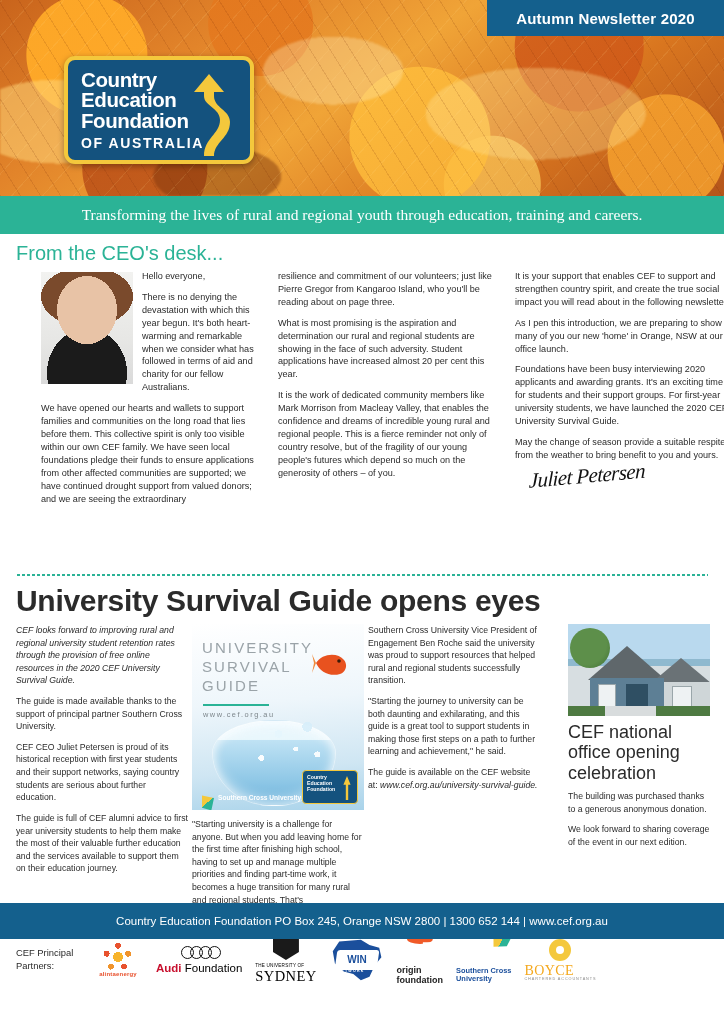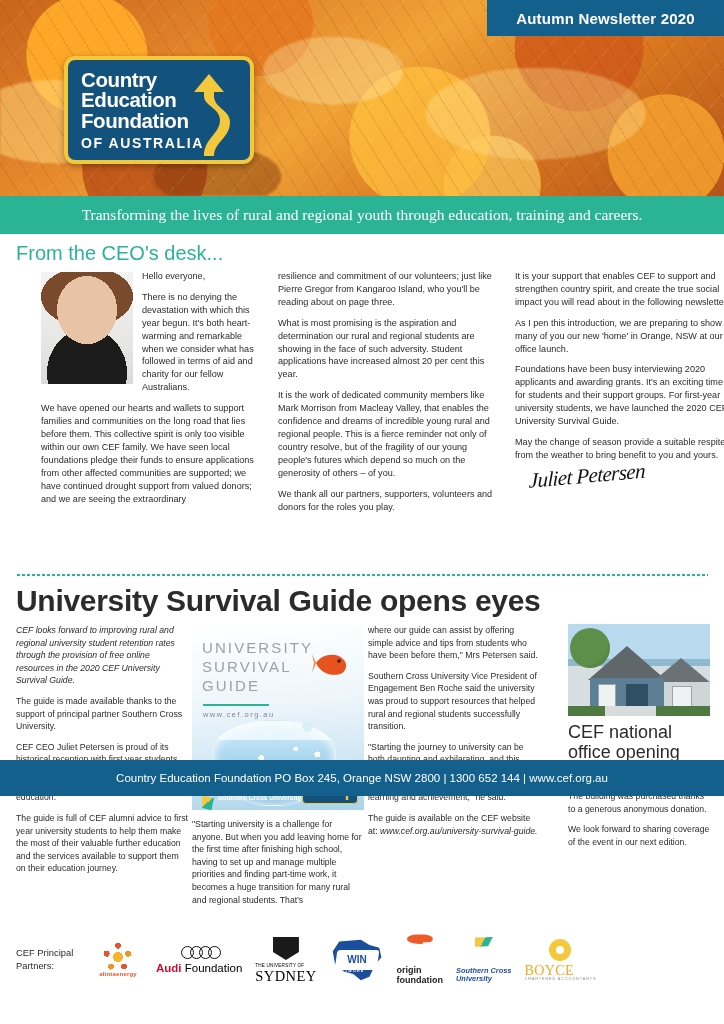--- a/index.html
+++ b/index.html
@@ -2,21 +2,21 @@
 <html><head>
 <meta charset="utf-8">
 <style>
   * { box-sizing: border-box; margin: 0; padding: 0; }
   html, body {
     width: 724px; height: 1024px;
     background: #ffffff;
     font-family: "Liberation Sans", sans-serif;
     overflow: hidden;
   }
-  .page { position: relative; width: 724px; height: 796px; background:#fff; }
+  .page { position: relative; width: 724px; height: 939px; background:#fff; }
 
   
   .hero {
     position: relative; width: 724px; height: 196px; overflow: hidden;
     background:
       radial-gradient(circle at 12% 28%, rgba(255,170,40,.95) 0 60px, rgba(0,0,0,0) 61px),
       radial-gradient(circle at 36% 12%, rgba(228,120,30,.85) 0 52px, rgba(0,0,0,0) 53px),
       radial-gradient(circle at 58% 70%, rgba(255,190,60,.8) 0 70px, rgba(0,0,0,0) 71px),
       radial-gradient(circle at 80% 24%, rgba(206,86,24,.8) 0 64px, rgba(0,0,0,0) 65px),
       radial-gradient(circle at 92% 78%, rgba(245,160,45,.85) 0 58px, rgba(0,0,0,0) 59px),
@@ -203,21 +203,21 @@
   .lg-win .sub { position:absolute; left:8px; top:31px; font-size:3.6px; color:#fff;
     letter-spacing:1.2px; font-weight:bold; }
 
   .lg-origin { display:flex; align-items:center; gap:22px; }
   .lg-origin .mark { width:26px; height:26px; border:5px solid #f05a28; border-radius:50%;
     clip-path: polygon(0 0,100% 0,100% 78%,62% 78%,62% 100%,0 100%); }
   .lg-origin .txt { line-height:1.06; }
   .lg-origin .t1 { font-size:9px; font-weight:bold; color:#222; }
   .lg-origin .t2 { font-size:9px; font-weight:bold; color:#222; }
 
-  .lg-scu { display:flex; align-items:center; gap:20px;font-style:italic; }
+  .lg-scu { display:flex; align-items:flex-end; gap:20px; }
   .lg-scu .mark { width:18px; height:26px;
     background:linear-gradient(120deg,#f4c83c 0 46%, #2bb396 46% 100%);
     clip-path: polygon(0 6%,100% 0,74% 96%,0 100%); }
   .lg-scu .txt { line-height:1.1; }
   .lg-scu .t1, .lg-scu .t2 { font-size:7.4px; font-weight:bold; color:#1b4f9c; }
 
   .lg-boyce { display:flex; align-items:center; gap:3px; }
   .lg-boyce .mark { width:22px; height:22px; border-radius:50%; background:#f4c83c;
     display:flex; align-items:center; justify-content:center; }
   .lg-boyce .mark i { width:8px; height:8px; border-radius:50%; background:#fff; }
@@ -270,21 +270,20 @@
         <div class="ceo-photo"></div>
         <p>Hello everyone,</p>
         <p>There is no denying the devastation with which this year begun. It's both heart-warming and remarkable when we consider what has followed in terms of aid and charity for our fellow Australians.</p>
         <p>We have opened our hearts and wallets to support families and communities on the long road that lies before them. This collective spirit is only too visible within our own CEF family. We have seen local foundations pledge their funds to ensure applications from other affected communities are supported; we have continued drought support from valued donors; and we are seeing the extraordinary</p>
       </div>
 
       <div class="col">
         <p>resilience and commitment of our volunteers; just like Pierre Gregor from Kangaroo Island, who you'll be reading about on page three.</p>
         <p>What is most promising is the aspiration and determination our rural and regional students are showing in the face of such adversity. Student applications have increased almost 20 per cent this year.</p>
         <p>It is the work of dedicated community members like Mark Morrison from Macleay Valley, that enables the confidence and dreams of incredible young rural and regional people. This is a fierce reminder not only of country resolve, but of the fragility of our young people's futures which depend so much on the generosity of others – of you.</p>
-        <p>We thank all our partners, supporters, volunteers and donors for the roles you play.</p>
       </div>
 
       <div class="col">
         <p>It is your support that enables CEF to support and strengthen country spirit, and create the true social impact you will read about in the following newsletter.</p>
         <p>As I pen this introduction, we are preparing to show many of you our new 'home' in Orange, NSW at our office launch.</p>
         <p>Foundations have been busy interviewing 2020 applicants and awarding grants. It's an exciting time for students and their support groups. For first-year university students, we have launched the 2020 CEF University Survival Guide.</p>
         <p>May the change of season provide a suitable respite from the weather to bring benefit to you and yours.</p>
         <div class="sig">Juliet Petersen</div>
       </div>
 
@@ -330,21 +329,20 @@
               <b>Education</b><br>
               <b>Foundation</b>
             </span>
             <i></i>
           </div>
         </div>
         <p>"Starting university is a challenge for anyone. But when you add leaving home for the first time after finishing high school, having to set up and manage multiple priorities and finding part-time work, it becomes a huge transition for many rural and regional students. That's</p>
       </div>
 
       <div class="fcol">
-        <p>where our guide can assist by offering simple advice and tips from students who have been before them," Mrs Petersen said.</p>
         <p>Southern Cross University Vice President of Engagement Ben Roche said the university was proud to support resources that helped rural and regional students successfully transition.</p>
         <p>"Starting the journey to university can be both daunting and exhilarating, and this guide is a great tool to support students in making those first steps on a path to further learning and achievement," he said.</p>
         <p><span>The guide is available on the CEF website at: </span><span class="inline-italic">www.cef.org.au/university-survival-guide.</span></p>
       </div>
 
     </div>
 
     <div class="side">
       <div class="side-photo">
         <div class="sp-sky"></div>

